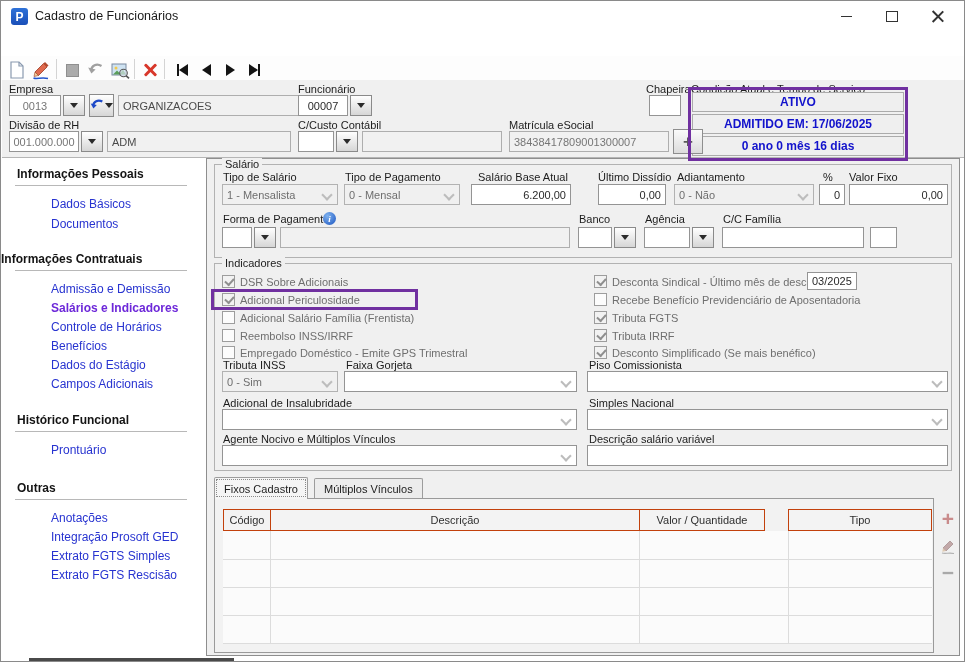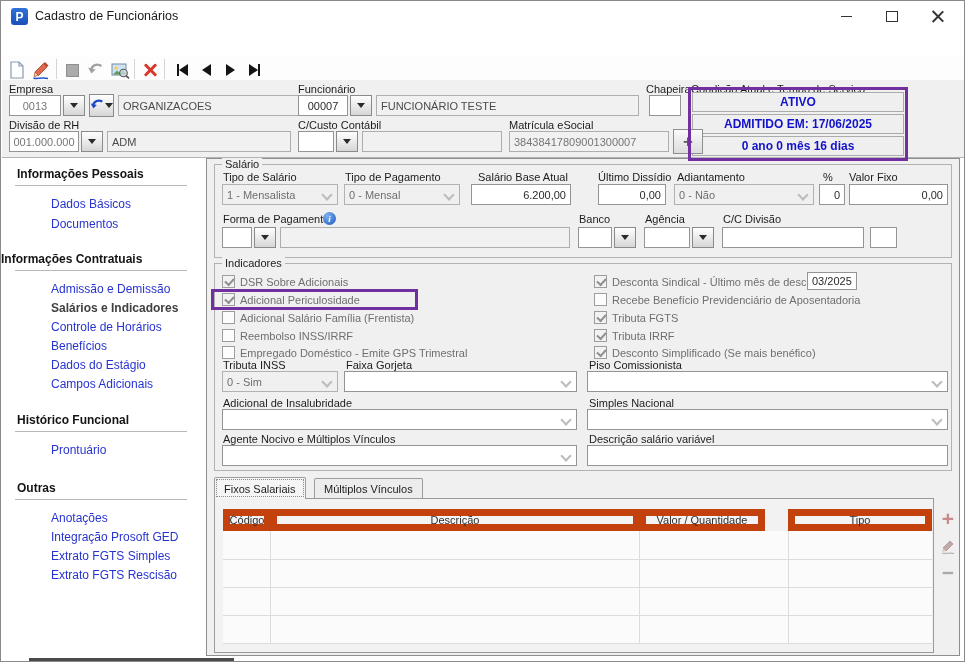--- a/index.html
+++ b/index.html
@@ -54,42 +54,42 @@
        display:flex;align-items:center;justify-content:center;font-size:17px;font-weight:bold;color:#5a5a5a;}
   .cond{position:absolute;left:691px;width:212px;height:20px;background:#efefef;border:1px solid #ababab;
        box-sizing:border-box;display:flex;align-items:center;justify-content:center;
        font-size:12px;font-weight:bold;color:#1212cc;white-space:nowrap;}
   .ann{position:absolute;border:3px solid #7030a0;box-sizing:border-box;pointer-events:none;z-index:5;}
   
   .sidebar{position:absolute;left:1px;top:157px;width:204px;height:498px;background:#fff;}
   .sb-h{position:absolute;font-size:12px;font-weight:bold;color:#141414;white-space:nowrap;}
   .sb-line{position:absolute;left:14px;width:172px;height:1px;background:#b8b8b8;}
   .sb-l{position:absolute;left:50px;font-size:12px;color:#2733d0;white-space:nowrap;cursor:pointer;}
-  .sb-l.active{color:#404040;font-weight:bold;}
+  .sb-l.active{color:#6d28d9;font-weight:bold;}
   
   .mainpanel{position:absolute;left:205px;top:157px;width:754px;height:498px;background:#f0f0f0;
        border:1px solid #8e8e8e;box-sizing:border-box;}
   .gbox{position:absolute;border:1px solid #b2b2b2;box-sizing:border-box;}
   .glegend{position:absolute;top:-7px;left:7px;background:#f0f0f0;padding:0 3px;font-size:11px;color:#1c1c1c;}
   .cb{position:absolute;display:flex;align-items:center;gap:5px;font-size:11px;color:#6f6f6f;white-space:nowrap;}
   .cb .bx{width:13px;height:13px;border:1px solid #9d9d9d;background:#fcfcfc;box-sizing:border-box;position:relative;flex:none;}
   .cb[data-checked="true"] .bx{background:#f2f2f2;}
   .cb[data-checked="true"] .bx::after{content:"";position:absolute;left:2px;top:2px;width:7px;height:4px;
        border-left:2px solid #8f8f8f;border-bottom:2px solid #8f8f8f;transform:rotate(-48deg);}
   .infoicon{position:absolute;width:13px;height:13px;border-radius:50%;
        background:radial-gradient(circle at 35% 30%,#7fb2ef,#1a54c0);color:#fff;font-size:9px;font-weight:bold;
        font-style:italic;display:flex;align-items:center;justify-content:center;font-family:"Liberation Serif",serif;}
   
   .tab{position:absolute;box-sizing:border-box;height:21px;padding:0 9px;font-size:11px;color:#1c1c1c;
        background:#ececec;border:1px solid #9c9c9c;border-bottom:none;border-radius:2px 2px 0 0;
        display:flex;align-items:center;white-space:nowrap;}
   .tab.active{background:#f5f5f5;height:22px;z-index:3;outline:1px dotted #8a8a8a;outline-offset:-3px;}
   .tablepanel{position:absolute;left:213px;top:497px;width:720px;height:155px;background:#f2f2f2;
        border:1px solid #9a9a9a;box-sizing:border-box;}
-  .th{position:absolute;box-sizing:border-box;height:22px;background:#f3f3f3;border:7px solid #c2410c;
+  .th{position:absolute;box-sizing:border-box;height:22px;background:#f3f3f3;border:1px solid #c2410c;
        display:flex;align-items:center;justify-content:center;font-size:11px;color:#2f2f2f;white-space:nowrap;}
   .tbody{position:absolute;background:#fbfbfb;}
   .vline{position:absolute;width:1px;background:#dcdcdc;}
   .hline{position:absolute;height:1px;background:#dcdcdc;}
   .sidebtn{position:absolute;left:938px;width:18px;height:22px;display:flex;align-items:center;justify-content:center;}
   .plus-glyph{font-size:21px;font-weight:bold;color:#c98b8b;line-height:1;}
   .minus-glyph{font-size:21px;font-weight:bold;color:#a9a9a9;line-height:1;}
   .artifact{position:absolute;left:28px;top:657px;width:205px;height:5px;background:#4a4a4a;}
 </style>
 </head>
@@ -180,21 +180,20 @@
     <svg width="17" height="15" viewBox="0 0 18 16">
       <path d="M14.8 3.2 C9.5 0.6 4.2 3 3.6 8.6" stroke="#1d49c8" stroke-width="2.8" fill="none"></path>
       <path d="M0.8 5.5 L4.1 11.6 L8.2 7.4 Z" fill="#1d49c8"></path>
     </svg>
   </div>
   <div class="fld dis" style="left:117px;top:94px;width:207px;">ORGANIZACOES</div>
 
   <div class="lb" style="left:297px;top:82px;">Funcionário</div>
   <div class="fld ctr" style="left:297px;top:94px;width:50px;">00007</div>
   <div class="ddb" style="left:349px;top:94px;"></div>
-  <div class="fld dis" style="left:375px;top:94px;width:263px;">FUNCIONÁRIO TESTE</div>
 
   <div class="lb" style="left:645px;top:82px;">Chapeira</div>
   <div class="fld" style="left:648px;top:94px;width:32px;"></div>
 
   <div class="lb" style="left:690px;top:82px;">Condição Atual e Tempo de Servico</div>
   <div class="cond" style="top:91px;">ATIVO</div>
   <div class="cond" style="top:113px;">ADMITIDO EM: 17/06/2025</div>
   <div class="cond" style="top:135px;">0 ano 0 mês 16 dias</div>
   <div class="ann" style="left: 687px; top: 86px; width: 220px; height: 74px; border-color: rgb(112, 48, 160);"></div>
 
@@ -266,21 +265,21 @@
     </div>
   <div class="fld" style="left:221px;top:226px;width:30px;"></div>
   <div class="ddb" style="left:253px;top:226px;"></div>
   <div class="fld dis" style="left:279px;top:226px;width:290px;"></div>
   <div class="lb" style="left:578px;top:212px;">Banco</div>
   <div class="fld" style="left:577px;top:226px;width:34px;"></div>
   <div class="ddb" style="left:613px;top:226px;"></div>
   <div class="lb" style="left:644px;top:212px;">Agência</div>
   <div class="fld" style="left:643px;top:226px;width:46px;"></div>
   <div class="ddb" style="left:691px;top:226px;"></div>
-  <div class="lb" style="left:722px;top:212px;">C/C Divisão</div>
+  <div class="lb" style="left:722px;top:212px;">C/C Família</div>
   <div class="fld" style="left:721px;top:226px;width:142px;"></div>
   <div class="fld" style="left:869px;top:226px;width:27px;"></div>
 
   <div class="gbox" style="left:213px;top:262px;width:738px;height:208px;">
     <span class="glegend">Indicadores</span>
   </div>
 
   <div class="cb" style="left:221px;top:274px;" data-checked="true">
     <span class="bx"></span>
       <span>DSR Sobre Adicionais</span>
@@ -335,21 +334,21 @@
   <div class="lb" style="left:222px;top:396px;">Adicional de Insalubridade</div>
   <div class="cmb" style="left:221px;top:408px;width:355px;"></div>
   <div class="lb" style="left:588px;top:396px;">Simples Nacional</div>
   <div class="cmb" style="left:586px;top:408px;width:361px;"></div>
 
   <div class="lb" style="left:222px;top:432px;">Agente Nocivo e Múltiplos Vínculos</div>
   <div class="cmb" style="left:221px;top:444px;width:355px;"></div>
   <div class="lb" style="left:588px;top:432px;">Descrição salário variável</div>
   <div class="fld" style="left:586px;top:444px;width:361px;"></div>
 
-  <div class="tab active" style="left:213px;top:476px;">Fixos Salariais</div>
+  <div class="tab active" style="left:213px;top:476px;">Fixos Cadastro</div>
   <div class="tab" style="left:313px;top:477px;">Múltiplos Vínculos</div>
 
   <div class="tablepanel"></div>
   <div class="th" style="left:222px;top:508px;width:48px;">Código</div>
   <div class="th" style="left:269px;top:508px;width:370px;">Descrição</div>
   <div class="th" style="left:638px;top:508px;width:126px;">Valor / Quantidade</div>
   <div class="th" style="left:787px;top:508px;width:144px;">Tipo</div>
   <div class="tbody" style="left:222px;top:530px;width:709px;height:113px;">
     <div class="vline" style="left:47px;top:0;height:113px;"></div>
     <div class="vline" style="left:416px;top:0;height:113px;"></div>

